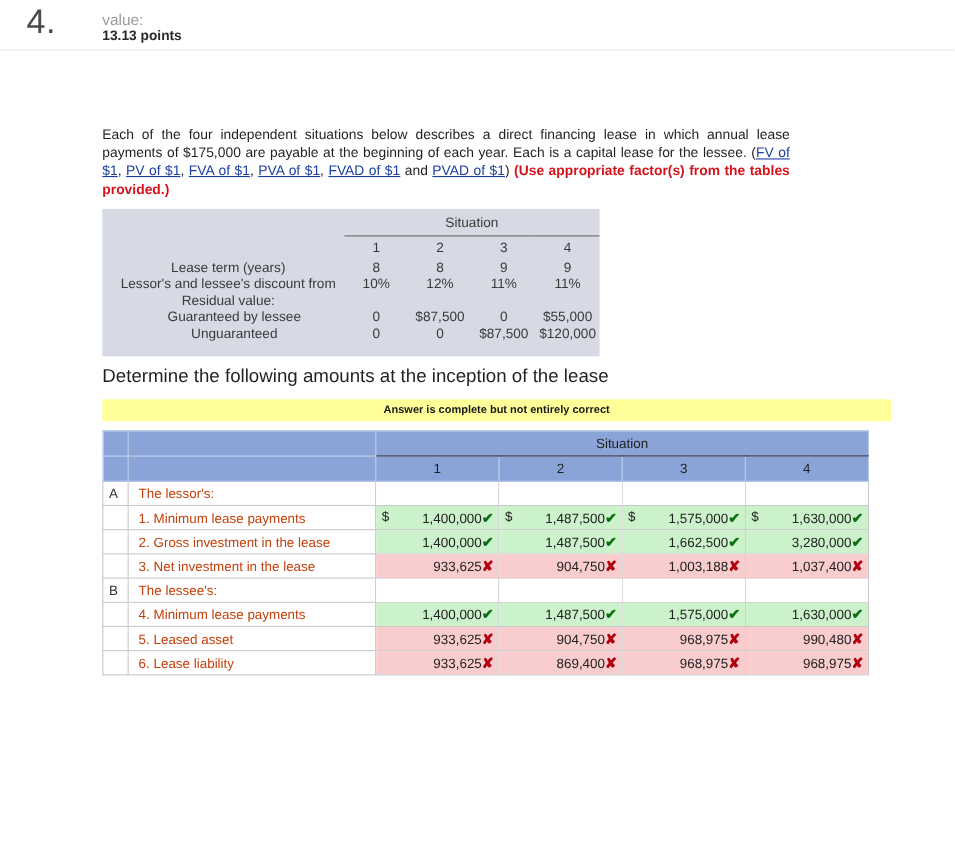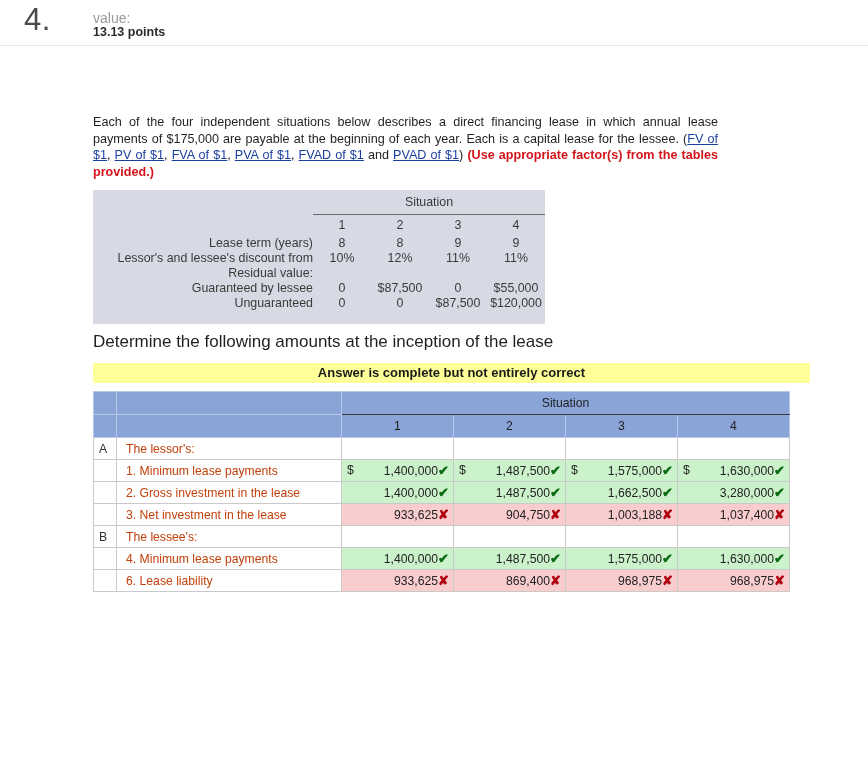--- a/index.html
+++ b/index.html
@@ -81,21 +81,21 @@
     background: #d7dae4;
     font-size: 12.4px;
     color: #3a3a3a;
   }
   #data-table td {
     padding: 0;
     height: 15px;
     line-height: 15px;
     vertical-align: bottom;
   }
-  #data-table .lbl { text-align: right; padding-left: 9px; white-space: nowrap; }
+  #data-table .lbl { text-align: center; padding-left: 9px; white-space: nowrap; }
   #data-table .lbl.ind { padding-left: 20px; }
   #data-table .num { text-align: center; width: 58px; }
   #data-table .sit-head {
     text-align: center;
     height: 22px;
     line-height: 24px;
     vertical-align: middle;
   }
   #data-table .sit-underline { border-bottom: 1px solid #6b6b6b; }
   #data-table .colnum {
@@ -118,21 +118,21 @@
   
   #answer-banner {
     position: absolute;
     left: 93px;
     top: 363px;
     width: 717px;
     height: 20px;
     line-height: 20px;
     background: #ffff99;
     text-align: center;
-    font-size: 13px;
+    font-size: 10px;
     font-weight: bold;
     color: #1a1a1a;
     box-sizing: border-box;
   }
 
   
   #answer-table {
     position: absolute;
     left: 93px;
     top: 391px;
@@ -336,20 +336,28 @@
       <tr>
         <td class="c-ab bg-white"></td>
         <td class="c-desc bg-white">4. Minimum lease payments</td>
         <td class="c-val bg-green"><span class="amt">1,400,000</span><span class="mark ok">✔</span></td>
         <td class="c-val bg-green"><span class="amt">1,487,500</span><span class="mark ok">✔</span></td>
         <td class="c-val bg-green"><span class="amt">1,575,000</span><span class="mark ok">✔</span></td>
         <td class="c-val bg-green"><span class="amt">1,630,000</span><span class="mark ok">✔</span></td>
       </tr>
       <tr>
         <td class="c-ab bg-white"></td>
+        <td class="c-desc bg-white">5. Leased asset</td>
+        <td class="c-val bg-red"><span class="amt">933,625</span><span class="mark bad">✘</span></td>
+        <td class="c-val bg-red"><span class="amt">904,750</span><span class="mark bad">✘</span></td>
+        <td class="c-val bg-red"><span class="amt">968,975</span><span class="mark bad">✘</span></td>
+        <td class="c-val bg-red"><span class="amt">990,480</span><span class="mark bad">✘</span></td>
+      </tr>
+      <tr>
+        <td class="c-ab bg-white"></td>
         <td class="c-desc bg-white">6. Lease liability</td>
         <td class="c-val bg-red"><span class="amt">933,625</span><span class="mark bad">✘</span></td>
         <td class="c-val bg-red"><span class="amt">869,400</span><span class="mark bad">✘</span></td>
         <td class="c-val bg-red"><span class="amt">968,975</span><span class="mark bad">✘</span></td>
         <td class="c-val bg-red"><span class="amt">968,975</span><span class="mark bad">✘</span></td>
       </tr>
     </tbody>
 </table>
 
 </body></html>

